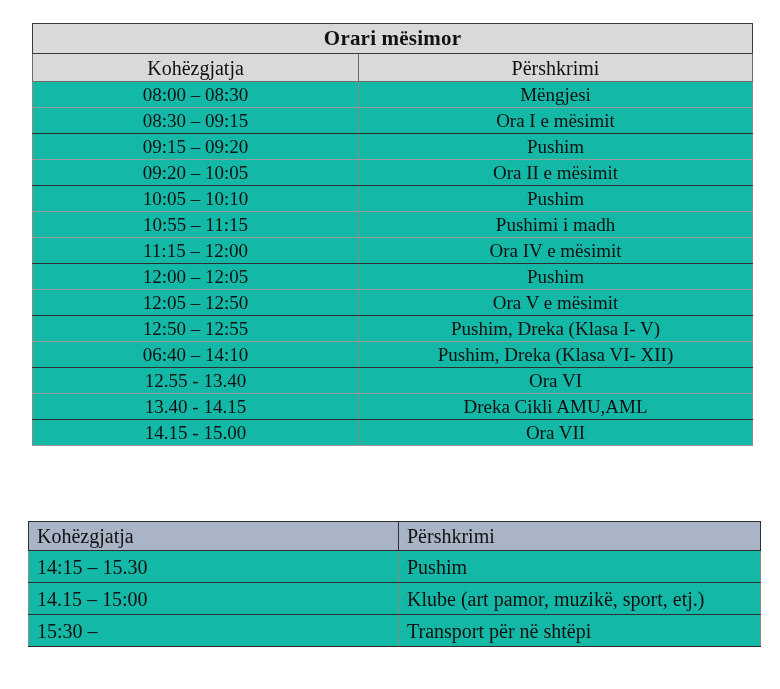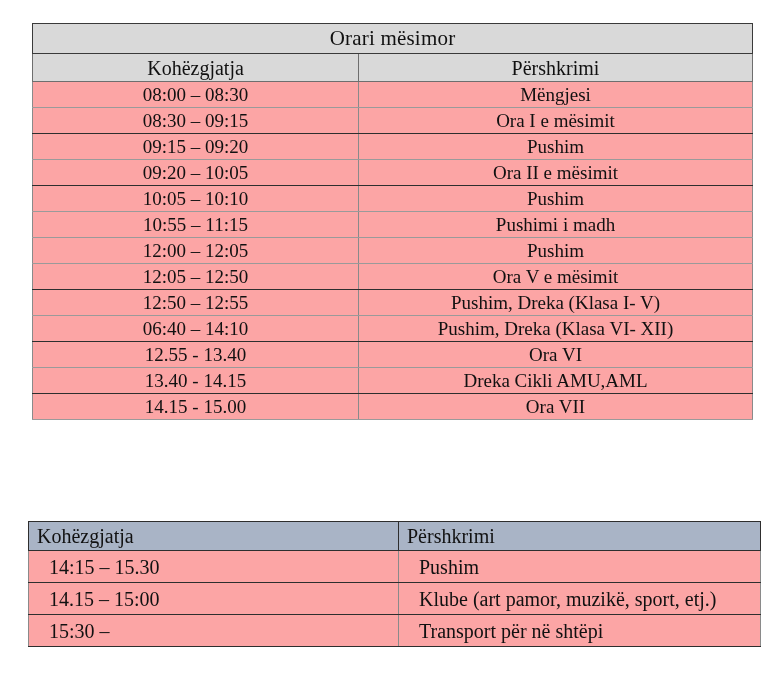--- a/index.html
+++ b/index.html
@@ -56,38 +56,38 @@
   }
 
   
   .schedule-table {
     border: 1px solid #555555;
   }
 
   .title-row td {
     background: #d9d9d9;
     text-align: center;
-    font-weight: normal;
+    font-weight: bold;
     font-size: 21px;
     height: 29px;
     letter-spacing: 0.2px;
     border-color: #3a3a3a;
     margin-top: 6px;
   }
 
   .head-row td {
     background: #d9d9d9;
     text-align: center;
     font-size: 20px;
     height: 27px;
     border-color: #6e6e6e;
   }
 
   .body-row td {
-    background: #fca5a5;
+    background: #14b8a6;
     text-align: center;
     font-size: 19px;
   }
 
   
   .body-row.rule-strong td { border-top-color: #2e2e2e; border-bottom-color: #9a9a9a; }
   .body-row.rule-light  td { border-top-color: #9a9a9a; border-bottom-color: #2e2e2e; text-align: center; }
 
   
   #table-edukimi .title-row td {
@@ -99,21 +99,21 @@
   #table-edukimi .head-row td {
     background: #a9b4c6;
     text-align: left;
     font-size: 20px;
     height: 28px;
     padding-left: 8px;
     border-color: #2e2e2e;
   }
   #table-edukimi .body-row td {
     text-align: left;
-    padding-left: 20px;
+    padding-left: 8px;
     font-size: 20px;
     height: 31px;
     border-top-color: #6a6a6a;
     border-bottom-color: #2e2e2e;
   }
 </style>
 </head>
 <body>
 
 <table class="schedule-table" id="table-orari">
@@ -146,20 +146,24 @@
       <td>09:20 – 10:05</td>
       <td>Ora II e mësimit</td>
     </tr>
     <tr class="body-row rule-strong">
       <td>10:05 – 10:10</td>
       <td>Pushim</td>
     </tr>
     <tr class="body-row rule-strong">
       <td>10:55 – 11:15</td>
       <td>Pushimi i madh</td>
+    </tr>
+    <tr class="body-row rule-light">
+      <td>11:15 – 12:00</td>
+      <td>Ora IV e mësimit</td>
     </tr>
     <tr class="body-row rule-strong">
       <td>12:00 – 12:05</td>
       <td>Pushim</td>
     </tr>
     <tr class="body-row rule-light">
       <td>12:05 – 12:50</td>
       <td>Ora V e mësimit</td>
     </tr>
     <tr class="body-row rule-strong">

